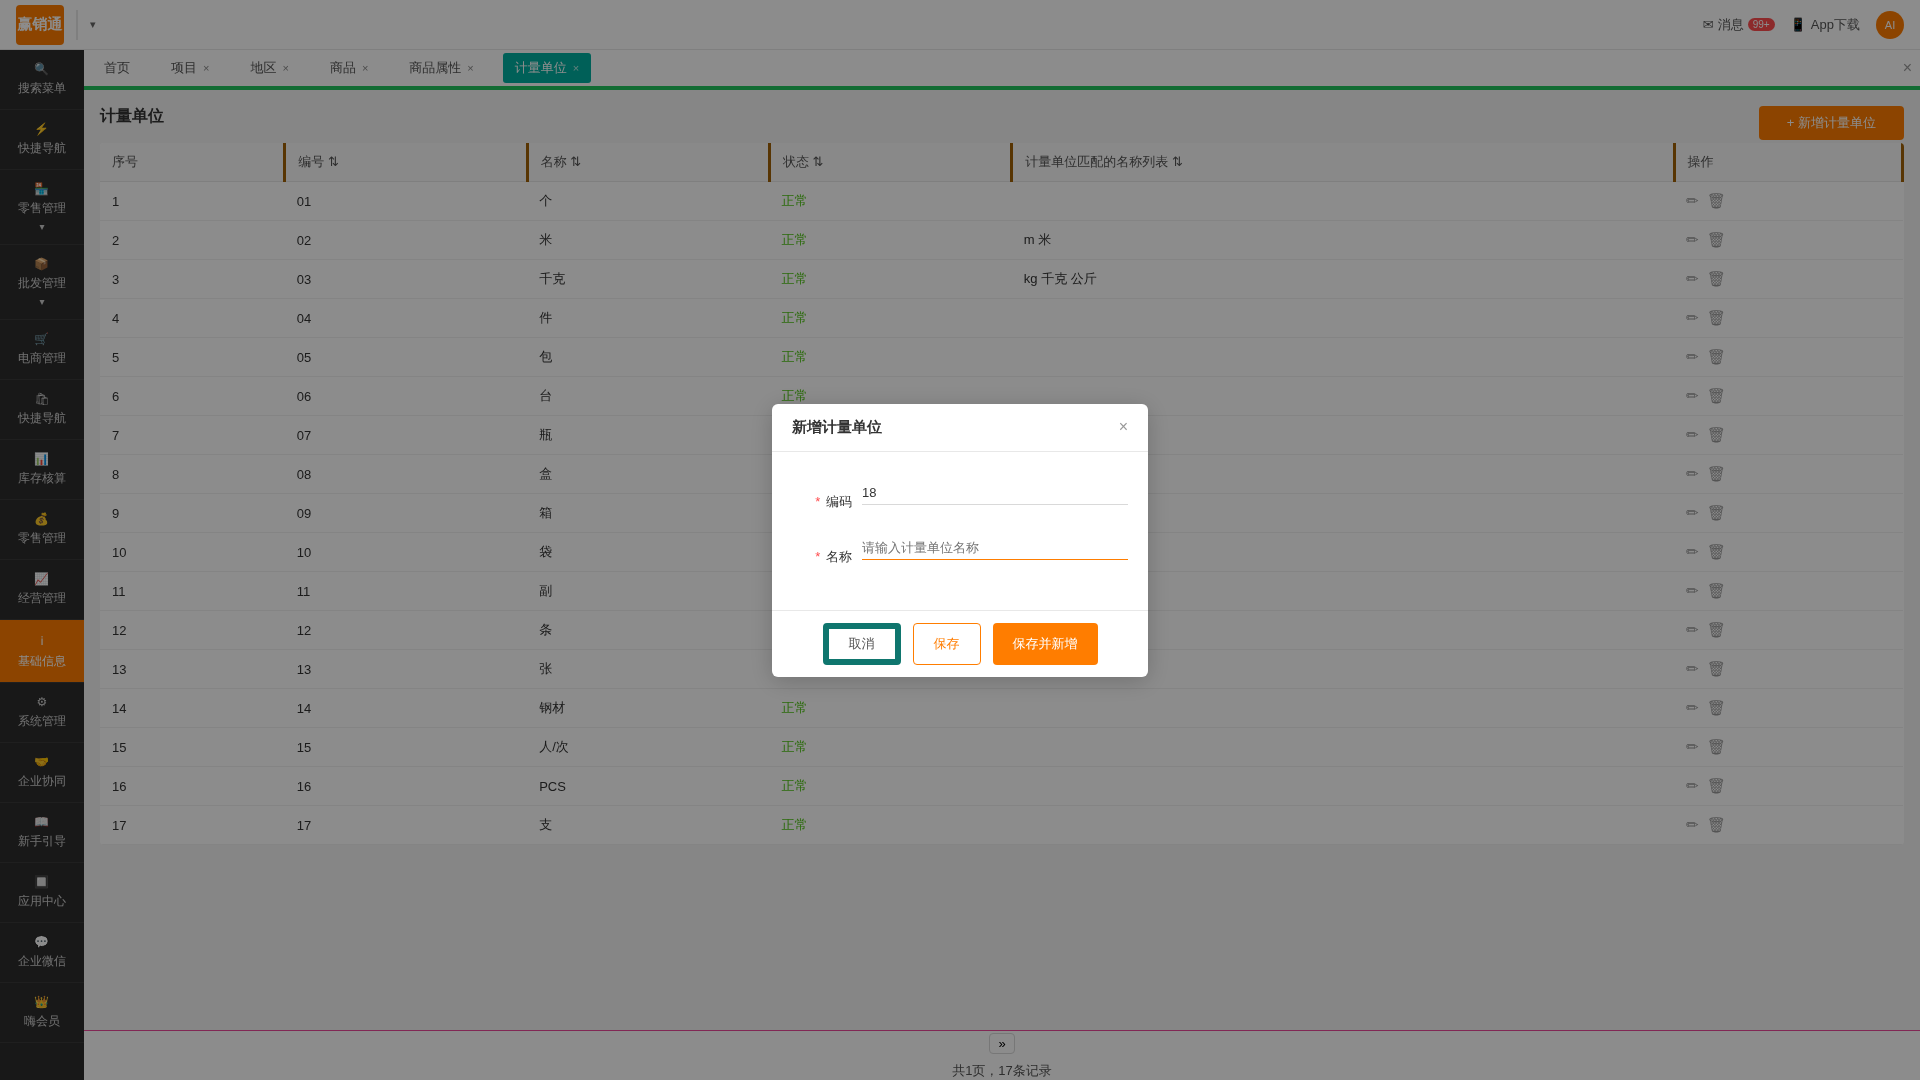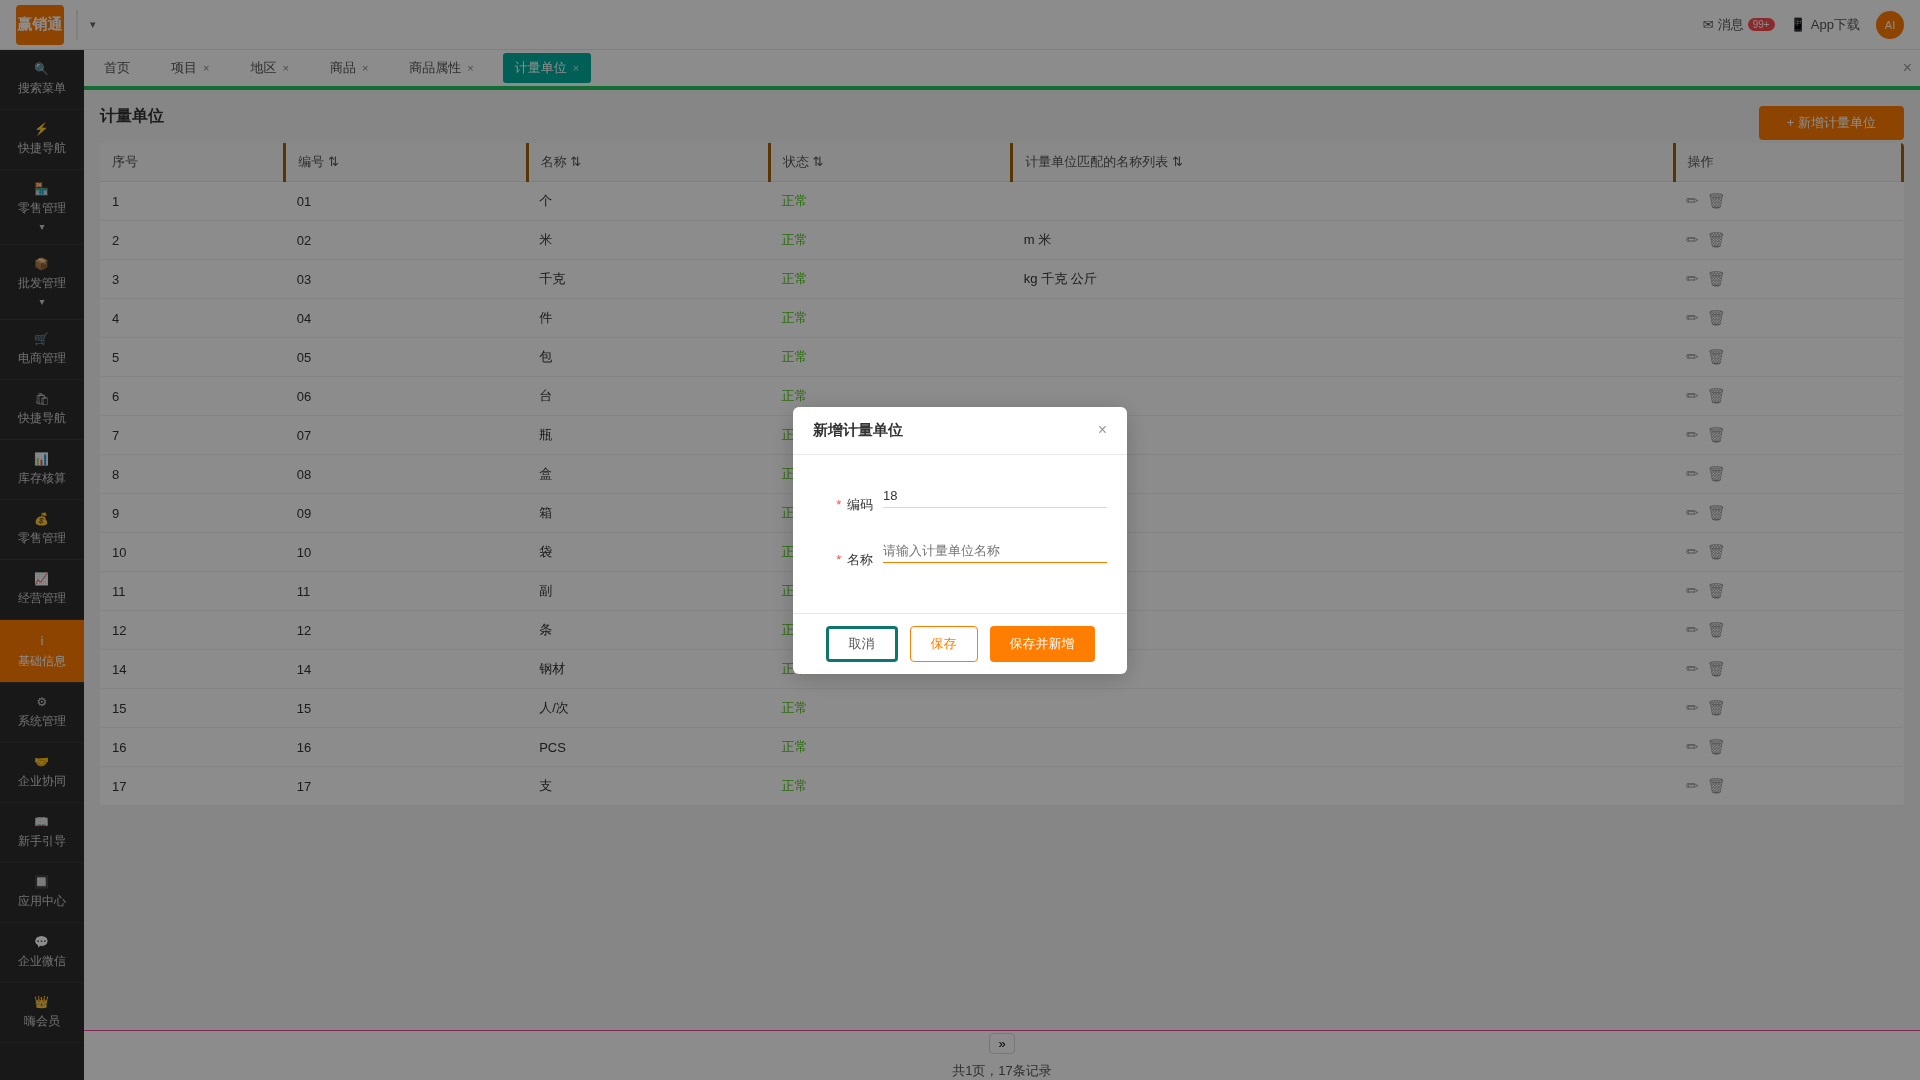--- a/index.html
+++ b/index.html
@@ -258,21 +258,21 @@
       z-index: 100;
       display: flex;
       align-items: center;
       justify-content: center;
     }
 
     
     .modal {
       background: white;
       border-radius: 6px;
-      width: 334px;
+      width: 376px;
       box-shadow: 0 4px 24px rgba(0,0,0,0.2);
       overflow: hidden;
     }
     .modal-header {
       padding: 14px 20px;
       border-bottom: 1px solid #e8e8e8;
       display: flex;
       align-items: center;
       justify-content: space-between;
     }
@@ -320,21 +320,21 @@
       border-bottom-color: #ff7d00;
     }
     .modal-footer {
       padding: 12px 20px;
       border-top: 1px solid #e8e8e8;
       display: flex;
       justify-content: center;
       gap: 12px;
     }
     .btn-cancel {
-      border: 3px solid #0f766e;
+      border: 6px solid #0f766e;
       background: white;
       border-radius: 4px;
       padding: 6px 20px;
       cursor: pointer;
       font-size: 13px;
       color: #555;
     }
     .btn-save {
       border: 1px solid #ff7d00;
       background: white;
@@ -648,20 +648,33 @@
       <td class="status-normal">正常</td>
       <td></td>
       <td>
         <div class="action-icons">
           <span class="action-icon">✏</span>
           <span class="action-icon">🗑</span>
         </div>
       </td>
     </tr>
               <tr>
+      <td>13</td>
+      <td>13</td>
+      <td>张</td>
+      <td class="status-normal">正常</td>
+      <td></td>
+      <td>
+        <div class="action-icons">
+          <span class="action-icon">✏</span>
+          <span class="action-icon">🗑</span>
+        </div>
+      </td>
+    </tr>
+              <tr>
       <td>14</td>
       <td>14</td>
       <td>钢材</td>
       <td class="status-normal">正常</td>
       <td></td>
       <td>
         <div class="action-icons">
           <span class="action-icon">✏</span>
           <span class="action-icon">🗑</span>
         </div>

